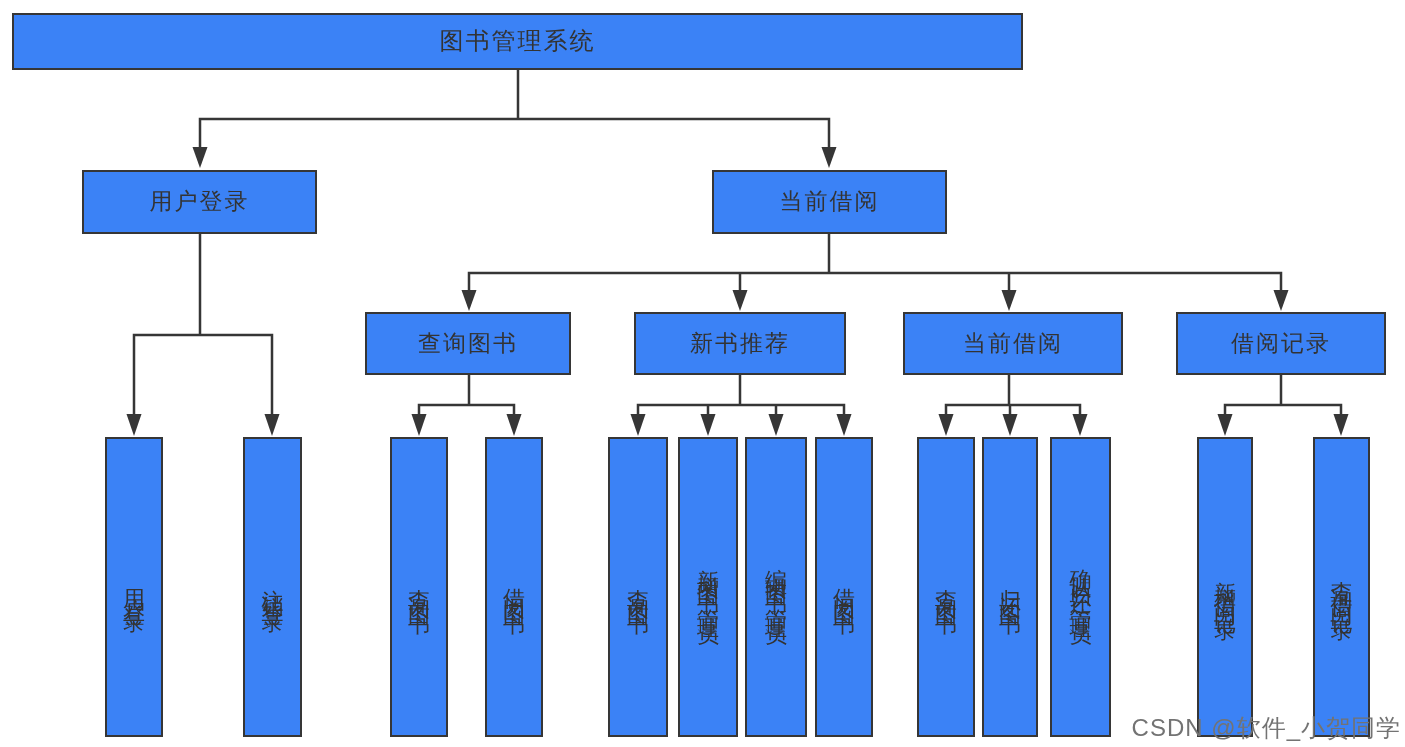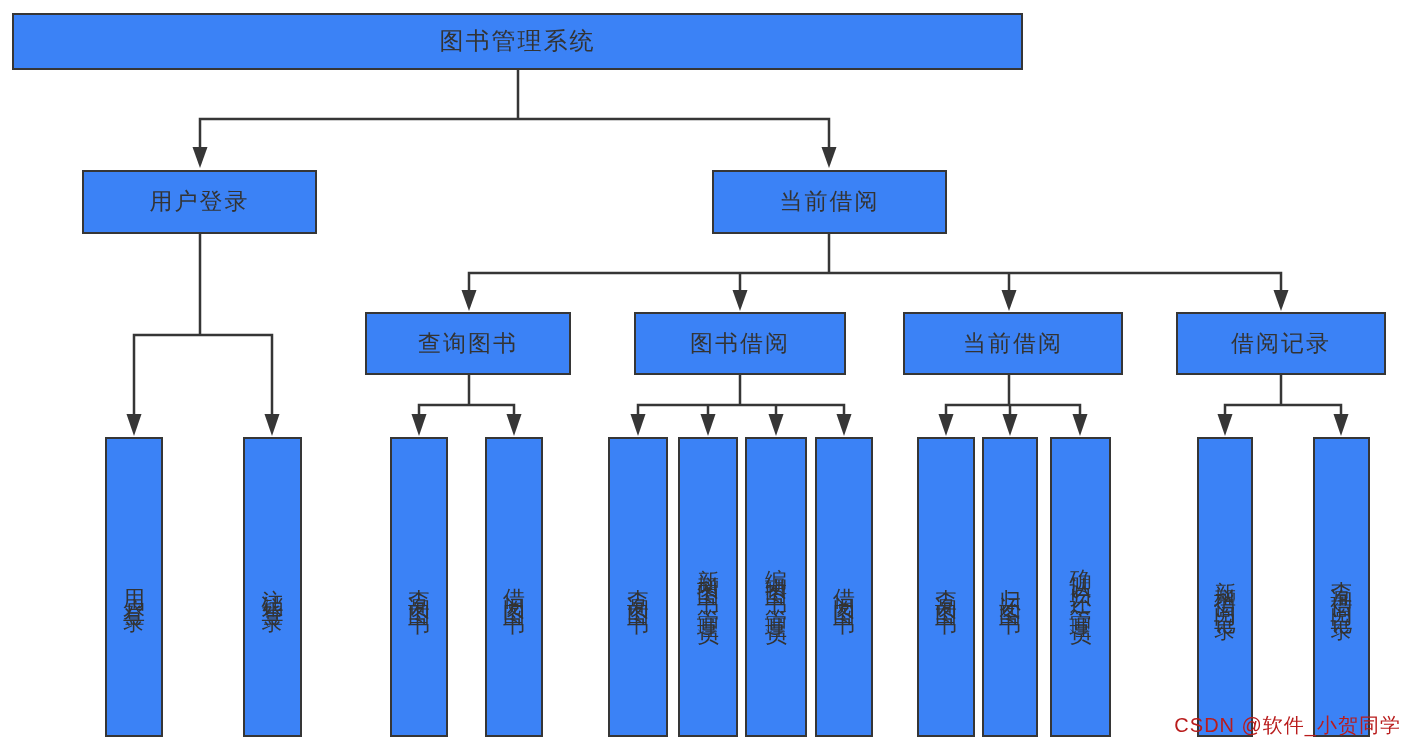--- a/index.html
+++ b/index.html
@@ -46,23 +46,23 @@
     writing-mode: vertical-rl;
     text-orientation: mixed;
     font-size: 22px;
     letter-spacing: 8px;
     line-height: 1;
   }
   .watermark {
     position: absolute;
     top: 712px;
     right: 4px;
-    font-size: 20px;
+    font-size: 24px;
     letter-spacing: 1px;
-    color: #b91c1c;
+    color: #737373;
     white-space: nowrap;
   }
 </style>
 </head>
 <body>
 
 <div class="canvas">
 
   <svg class="connectors" viewBox="0 0 1405 747" xmlns="http://www.w3.org/2000/svg">
     <g stroke="#363636" stroke-width="2.5" fill="none" stroke-linecap="square">
@@ -106,21 +106,21 @@
       <polygon points="1333.5,414 1348.5,414 1341,436"></polygon>
     </g>
   </svg>
 
   <div class="node h-node root-node" style="left:12px; top:13px; width:1011px; height:57px">图书管理系统</div>
 
   <div class="node h-node" style="left:82px; top:170px; width:235px; height:64px">用户登录</div>
   <div class="node h-node" style="left:712px; top:170px; width:235px; height:64px">当前借阅</div>
 
   <div class="node h-node" style="left:365px; top:312px; width:206px; height:63px">查询图书</div>
-  <div class="node h-node" style="left:634px; top:312px; width:212px; height:63px">图书借阅</div>
+  <div class="node h-node" style="left:634px; top:312px; width:212px; height:63px">新书推荐</div>
   <div class="node h-node" style="left:903px; top:312px; width:220px; height:63px">当前借阅</div>
   <div class="node h-node" style="left:1176px; top:312px; width:210px; height:63px">借阅记录</div>
 
   <div class="node v-node" style="left:105px; top:437px; width:58px; height:300px">用户登录</div>
   <div class="node v-node" style="left:243px; top:437px; width:59px; height:300px">注销登录</div>
 
   <div class="node v-node" style="left:390px; top:437px; width:58px; height:300px">查询图书</div>
   <div class="node v-node" style="left:485px; top:437px; width:58px; height:300px">借阅图书</div>
 
   <div class="node v-node" style="left:608px; top:437px; width:60px; height:300px">查询图书</div>

